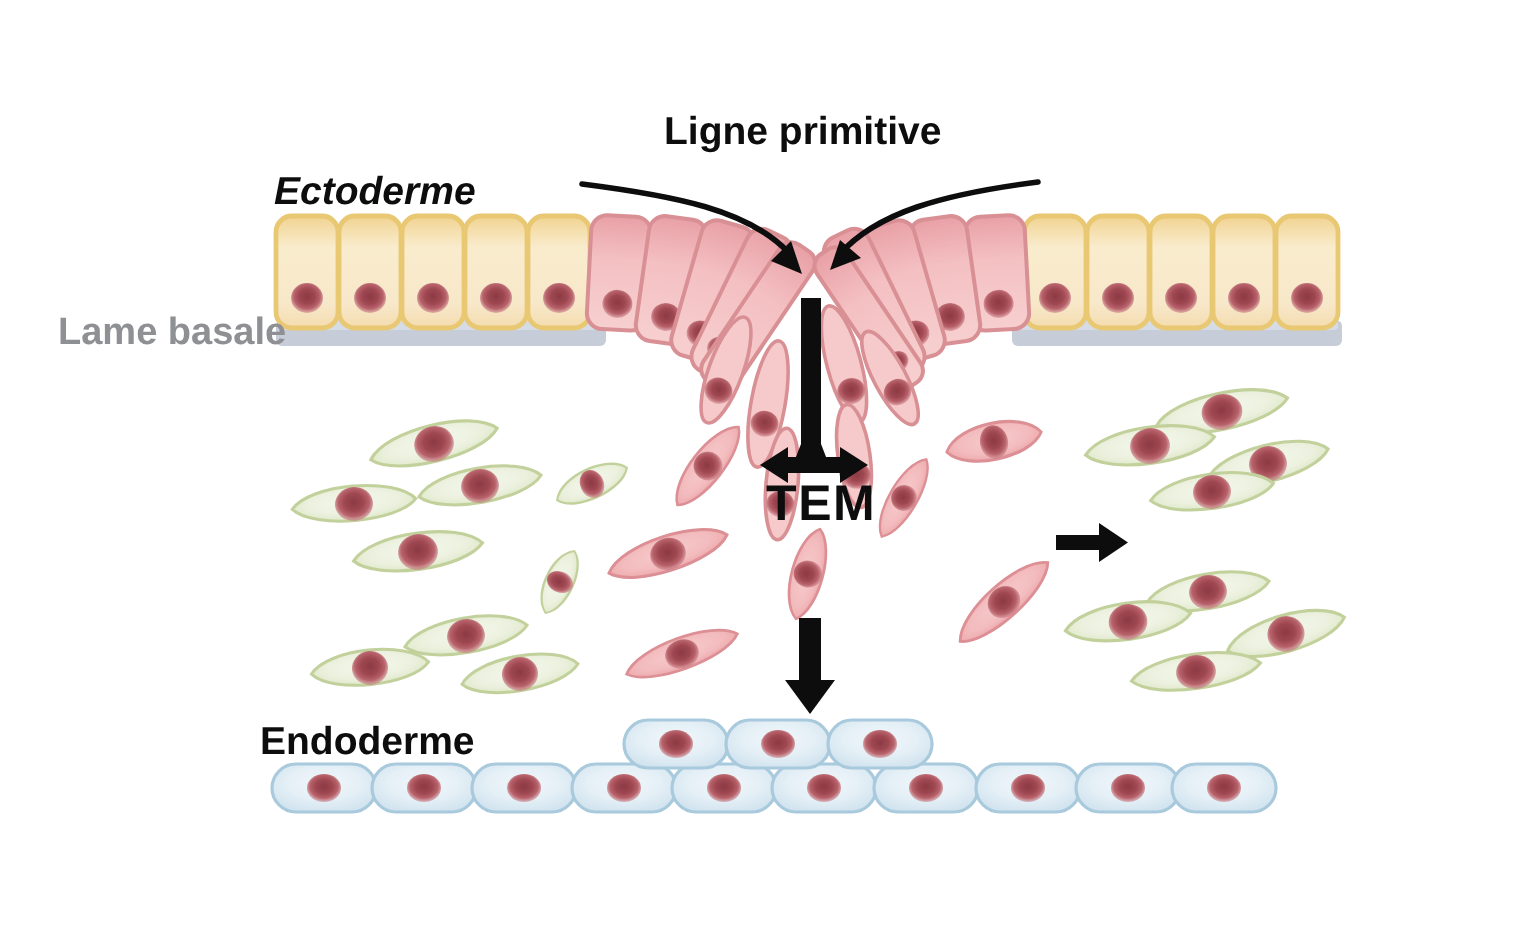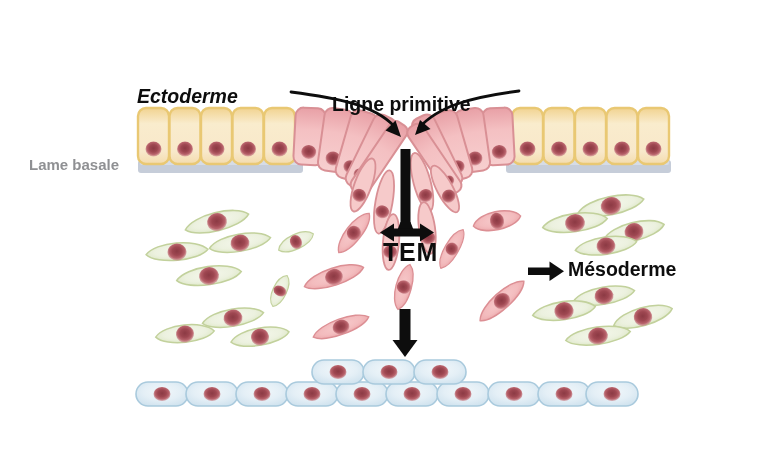--- a/index.html
+++ b/index.html
@@ -1,41 +1,41 @@
 <!DOCTYPE html>
 <html style="--ectoderm-edge: #e9c873; --streak-edge: #d99095; --mesoderm-edge: #c2d19c; --endoderm-edge: #a9cadd; --nucleus: #a84e58; --basal-lamina: #c6cdd9; --label-muted: #8f9093; --arrow: #0d0d0d;"><head>
 <meta charset="utf-8">
 <style>
   html,body{margin:0;padding:0;background:#fff;}
   #stage{position:relative;width:767px;height:468px;background:#fff;overflow:hidden;
          font-family:"Liberation Sans",sans-serif;}
   #art{position:absolute;inset:0;}
   .lbl{position:absolute;font-weight:bold;color:#0d0d0d;line-height:1;white-space:nowrap;z-index:5;}
   .lbl.big{font-size:19.5px;}
-  .lbl.muted{font-size:15px;color:var(--label-muted,#8f9093);}
+  .lbl.muted{font-size:19px;color:var(--label-muted,#8f9093);}
   .lbl.tem{font-size:25px;letter-spacing:.8px;}
   
   .wc{fill:url(#gP);stroke:var(--streak-edge,#d99095);stroke-width:2;}
   .dc{fill:#f6caca;stroke:var(--streak-edge,#df9da1);stroke-width:1.8;}
   .nu{fill:url(#gN);}
   .arrow{fill:var(--arrow,#0d0d0d);}
   .curve{fill:none;stroke:var(--arrow,#0d0d0d);stroke-width:2.8;stroke-linecap:round;}
   .lam1{fill:var(--basal-lamina,#c6cdd9);}
   .lam2{fill:#d6dce6;}
 </style>
 </head>
 <body>
 
 <div id="stage">
 
-  <div class="lbl big" style="left:332px;top:57px;margin-top:38px;">Ligne primitive</div>
+  <div class="lbl big" style="left:332px;top:57px;">Ligne primitive</div>
   <div class="lbl big" style="left:137px;top:87px;font-style:italic;">Ectoderme</div>
   <div class="lbl muted" style="left:29px;top:157px;">Lame basale</div>
   <div class="lbl tem" style="left:383px;top:240px;">TEM</div>
-  <div class="lbl big" style="left:568px;top:260px;">Mésoderme</div>
+  <div class="lbl big" style="left:130px;top:362px;">Endoderme</div>
 
   <svg id="art" width="767" height="468" viewBox="0 0 767 468">
     <defs>
       <radialGradient id="gN" cx="50%" cy="45%" r="55%">
         <stop offset="0%" stop-color="#8c3a44"></stop>
         <stop offset="45%" stop-color="#9e4751"></stop>
         <stop offset="75%" stop-color="#b8626b"></stop>
         <stop offset="100%" stop-color="#cb838a" stop-opacity=".55"></stop>
       </radialGradient>
       <linearGradient id="gY" x1="0" y1="0" x2="0" y2="1">

